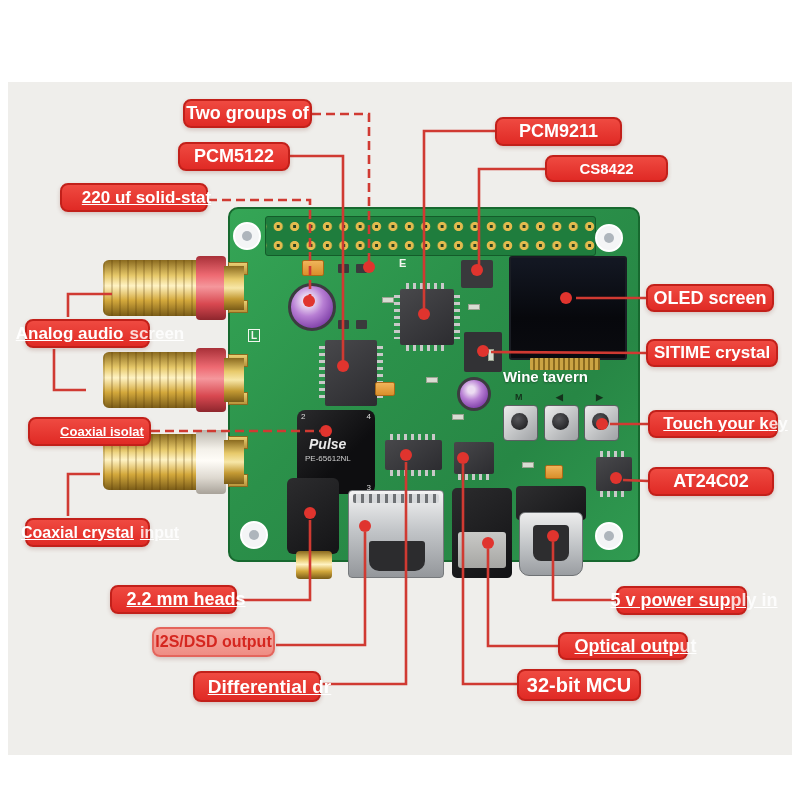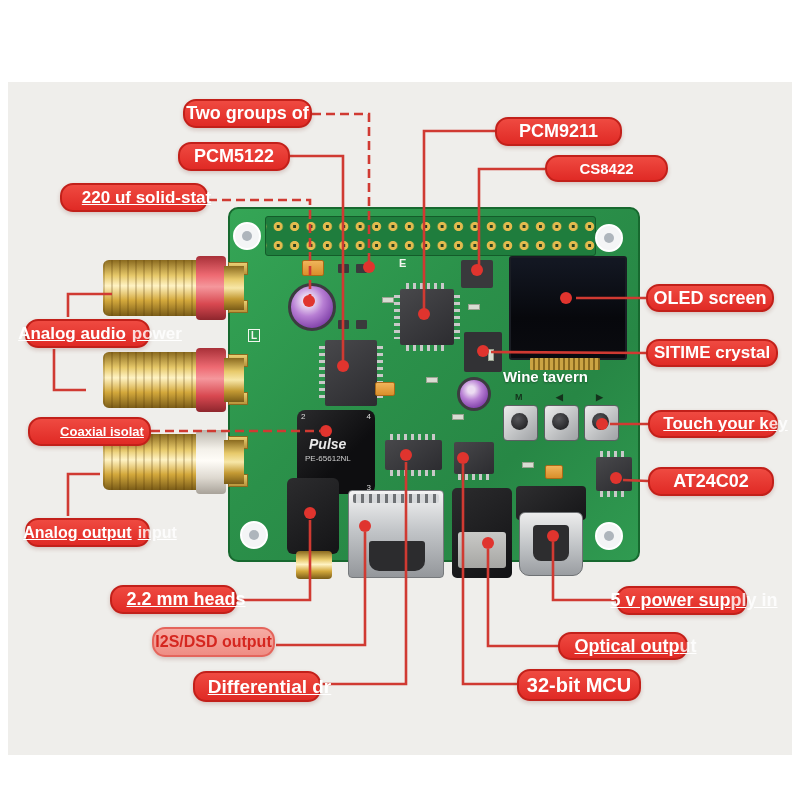--- a/index.html
+++ b/index.html
@@ -3,21 +3,21 @@
 <meta charset="utf-8">
 <style>
   html,body{margin:0;padding:0;}
   body{width:800px;height:800px;background:#ffffff;position:relative;overflow:hidden;
        font-family:"Liberation Sans",sans-serif;}
   .panel{position:absolute;left:8px;top:82px;width:784px;height:673px;background:#efeeeb;}
 
   
   .lbl{position:absolute;height:29px;box-sizing:border-box;display:flex;align-items:center;
        justify-content:center;background:linear-gradient(180deg,#ef4a41,#e02a25);
-       border:2px solid #c2201a;border-radius:13px;color:#fff;font-weight:bold;font-size:18px;
+       border:2px solid #c2201a;border-radius:8px;color:#fff;font-weight:bold;font-size:18px;
        white-space:nowrap;box-shadow:0 2px 4px rgba(120,40,30,.22);z-index:6;overflow:visible;}
   .lbl.ovf{justify-content:center;padding-left:25px;text-decoration:underline;}
   .lbl .fade{color:rgba(255,255,255,.82);}
   .lbl.pink{background:linear-gradient(180deg,#f6aba3,#ef8d84);color:#d5261f;border-color:#e4655c;}
 
   
   .board{position:absolute;left:228px;top:207px;width:412px;height:355px;z-index:1;
          background:linear-gradient(135deg,#35a656,#2b914a 40%,#278745 70%,#309b51);
          border:2px solid #17692f;border-radius:10px;box-sizing:border-box;}
   .gpio{position:absolute;left:35px;top:7px;width:329px;height:38px;background:#1f7d3d;
@@ -269,27 +269,27 @@
 </div>
 <div class="lbl ovf" style="left:558px;top:632px;width:130px;height:28px;">
   <span>Optical outp</span>
     <span class="fade">ut</span>
 </div>
 <div class="lbl" style="left:517px;top:669px;width:124px;height:32px;font-size:20px;">
   <span>32-bit MCU</span>
 </div>
 <div class="lbl ovf" style="left:25px;top:319px;width:125px;font-size:17px;">
   <span>Analog audio</span>
-    <span class="fade" style="margin-left:6px;">power</span>
+    <span class="fade" style="margin-left:6px;">screen</span>
 </div>
 <div class="lbl ovf" style="left:28px;top:417px;width:123px;font-size:13px;">
   <span>Coaxial isolat</span>
 </div>
 <div class="lbl ovf" style="left:25px;top:518px;width:125px;font-size:16px;">
-  <span>Analog output</span>
+  <span>Coaxial crystal</span>
     <span class="fade" style="margin-left:6px;">input</span>
 </div>
 <div class="lbl ovf" style="left:110px;top:585px;width:127px;">
   <span>2.2 mm heads</span>
 </div>
 <div class="lbl pink" style="left:152px;top:627px;width:123px;height:30px;font-size:16px;">
   <span>I2S/DSD output</span>
 </div>
 <div class="lbl ovf" style="left:193px;top:671px;width:128px;height:31px;font-size:19px;">
   <span>Differential dr</span>

